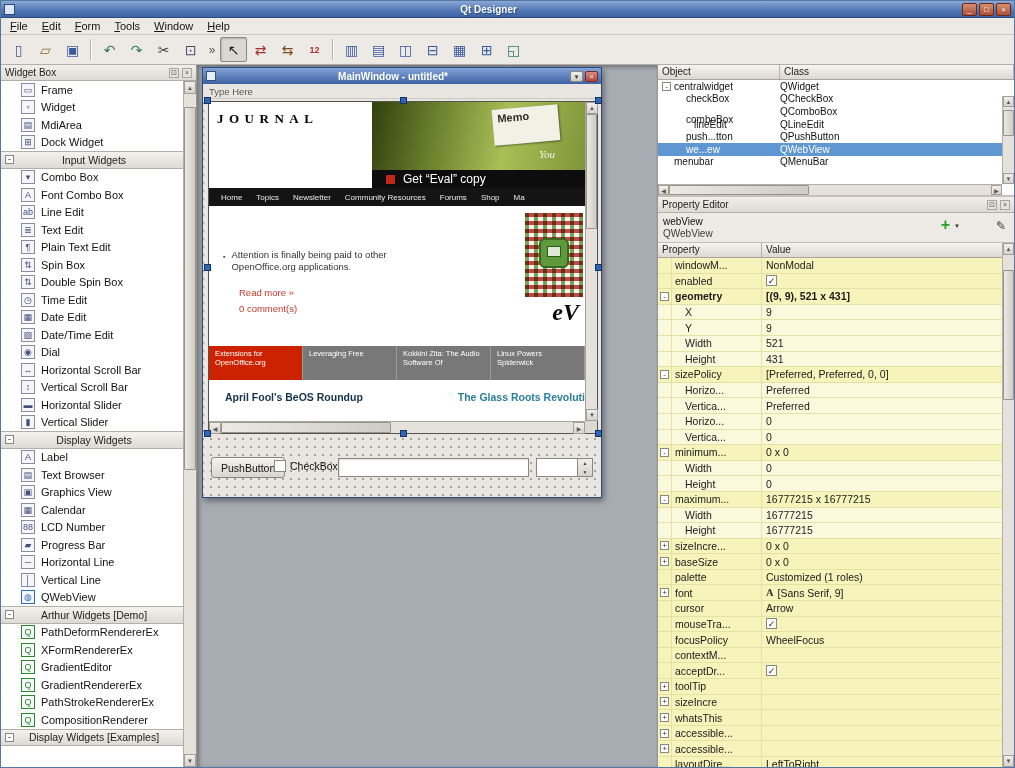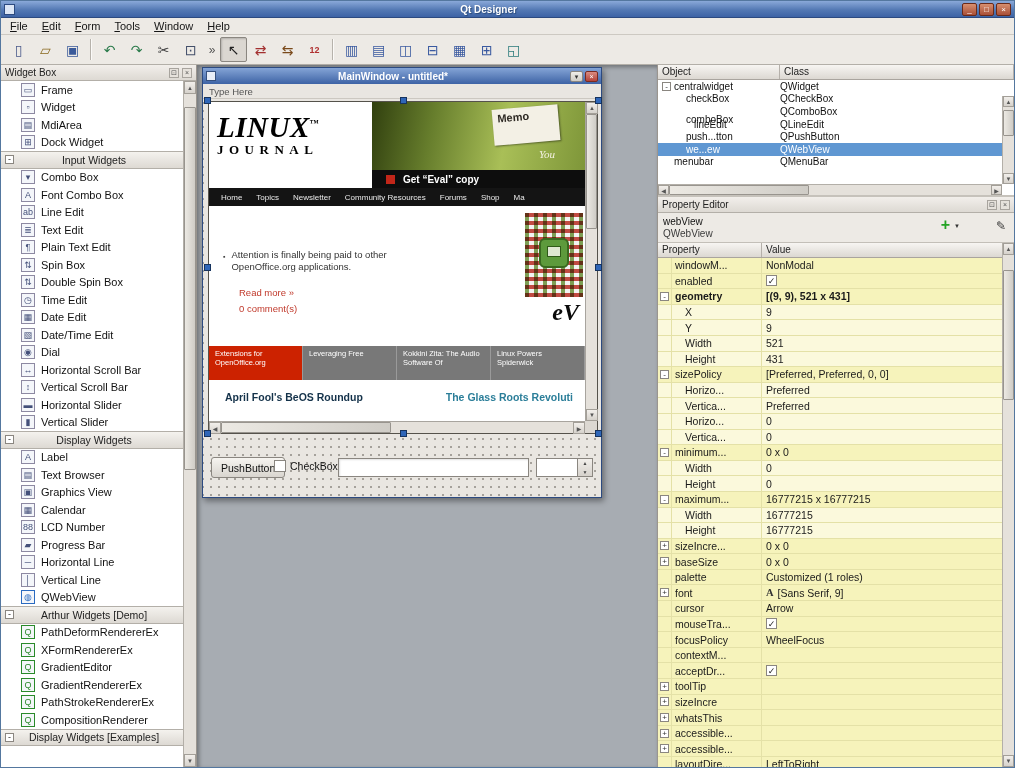--- a/index.html
+++ b/index.html
@@ -95,21 +95,21 @@
   .logo-bottom {font-size:13px;font-weight:bold;letter-spacing:5.5px;margin-top:1px;}
   .promo {position:absolute;left:163px;top:0;right:0;bottom:0;}
   .promo-img {position:absolute;left:0;right:0;top:0;bottom:18px;
     background:linear-gradient(100deg,#31400f 0%,#667d2c 28%,#a9bf57 62%,#7e9639 100%);}
   .memo-card {position:absolute;right:26px;top:5px;width:66px;height:36px;background:#f3f0e5;
     transform:rotate(-5deg);box-shadow:1px 1px 2px rgba(0,0,0,.45);padding:3px 5px;}
   .memo-text {font-size:11px;font-weight:bold;color:#2e2a24;}
   .you-text {position:absolute;right:30px;top:46px;font-style:italic;font-size:11px;color:#f4f2e2;font-family:"Liberation Serif",serif;}
   .promo-bar {position:absolute;left:0;right:0;bottom:0;height:18px;background:#0d0d0d;display:flex;align-items:center;}
   .promo-red {width:9px;height:9px;background:#c22619;margin:0 8px 0 14px;flex:none;}
-  .promo-bar-text {color:#fff;font-weight:bold;font-size:10px;white-space:nowrap;}
+  .promo-bar-text {color:#fff;font-weight:normal;font-size:12px;white-space:nowrap;}
 
   .wv-nav {height:18px;background:#141414;display:flex;align-items:center;gap:14px;padding:0 12px;overflow:hidden;}
   .nav-item {color:#e9e9e9;font-size:8px;white-space:nowrap;}
 
   .wv-main {height:140px;position:relative;background:#fff;overflow:hidden;}
   .headline {position:absolute;left:14px;top:17px;font-size:13px;color:#c0392b;white-space:nowrap;}
   .body-row {position:absolute;left:14px;top:43px;width:228px;display:flex;gap:6px;font-size:9.5px;color:#333;line-height:12px;}
   .bullet {font-size:7px;margin-top:2px;color:#444;}
   .read-more {position:absolute;left:30px;top:81px;font-size:9.5px;color:#c0392b;}
   .comments {position:absolute;left:30px;top:97px;font-size:9.5px;color:#c0392b;}
@@ -119,21 +119,21 @@
     background-blend-mode:multiply;}
   .device {position:absolute;right:16px;top:32px;width:30px;height:30px;background:#5d9a3c;border:2px solid #39691f;border-radius:6px;}
   .device::after {content:"";position:absolute;left:6px;top:6px;right:6px;bottom:9px;background:#dfe8d2;border:1px solid #2f5a18;}
   .ev {position:absolute;right:6px;top:93px;font-size:24px;font-weight:bold;font-style:italic;color:#0a0a0a;font-family:"Liberation Serif",serif;}
 
   .wv-teasers {height:34px;background:#787878;display:flex;}
   .teaser {flex:1;padding:3px 6px;font-size:7.5px;line-height:9px;color:#fff;border-right:1px solid #9a9a9a;overflow:hidden;}
   .teaser.active {background:#cc2200;}
 
   .wv-bottom {height:43px;position:relative;background:#fff;display:flex;justify-content:space-between;
-    padding:11px 12px 0 16px;overflow:hidden;}
+    padding:11px 0 0 16px;overflow:hidden;}
   .blink {font-size:10.5px;font-weight:bold;white-space:nowrap;}
   .blink.b0 {color:#14324a;}
   .blink.b1 {color:#2b7e99;overflow:hidden;max-width:140px;}
 
   
   .handle {position:absolute;width:7px;height:7px;background:#2f66b8;border:1px solid #16335e;z-index:5;}
 
   
   .fw-push {position:absolute;left:8px;top:373px;height:21px;padding:0 9px;display:flex;align-items:center;
     background:linear-gradient(#f6f4f0,#d9d5cf);border:1px solid #8a8680;border-radius:3px;font-size:10.5px;color:#111;}
@@ -460,21 +460,20 @@
       </div>
       <div class="child-content">
         <div class="form-menustrip">
           <span class="typehere">Type Here</span>
         </div>
 
         <div id="webview">
           <div class="wv-content">
             <div class="wv-header">
               <div class="logo">
-                <div class="logo-top"><span>LINUX</span><span class="logo-tm">™</span></div>
                 <div class="logo-bottom">JOURNAL</div>
               </div>
               <div class="promo">
                 <div class="promo-img">
                   <div class="memo-card">
                     <div class="memo-text">Memo</div>
                   </div>
                   <div class="you-text">You</div>
                 </div>
                 <div class="promo-bar">

